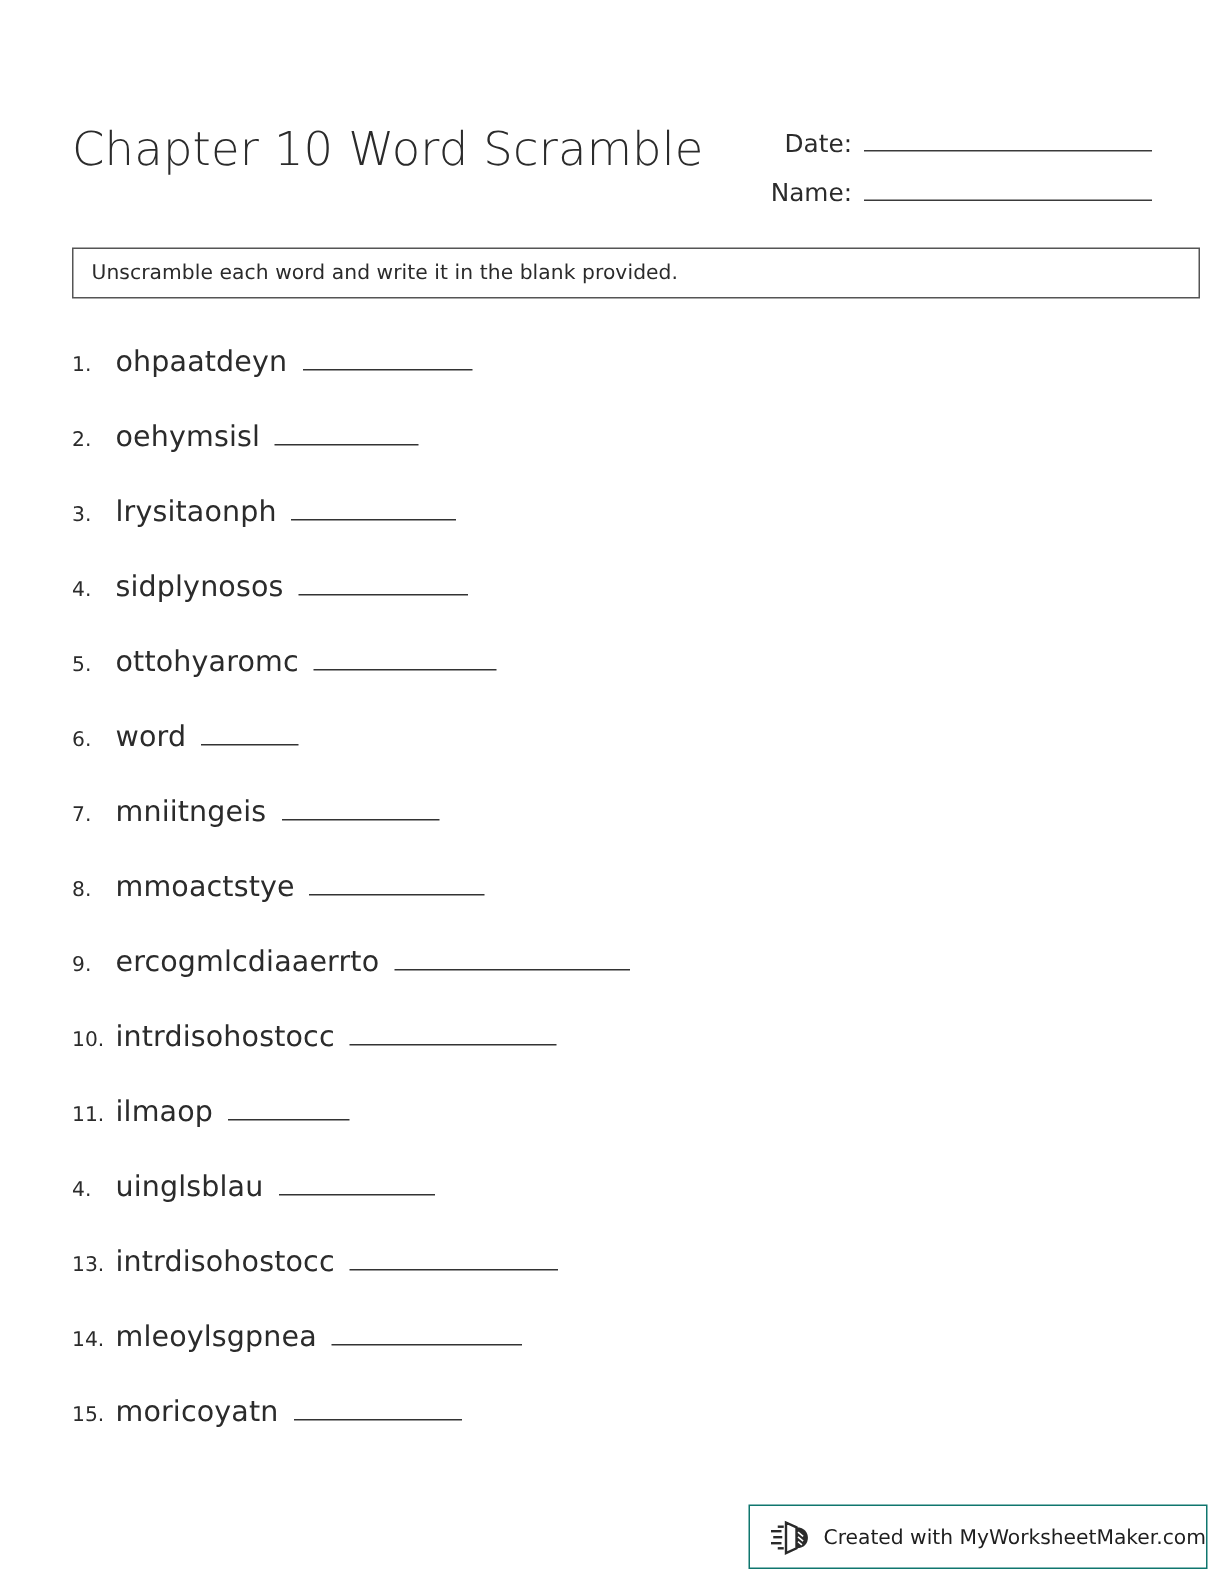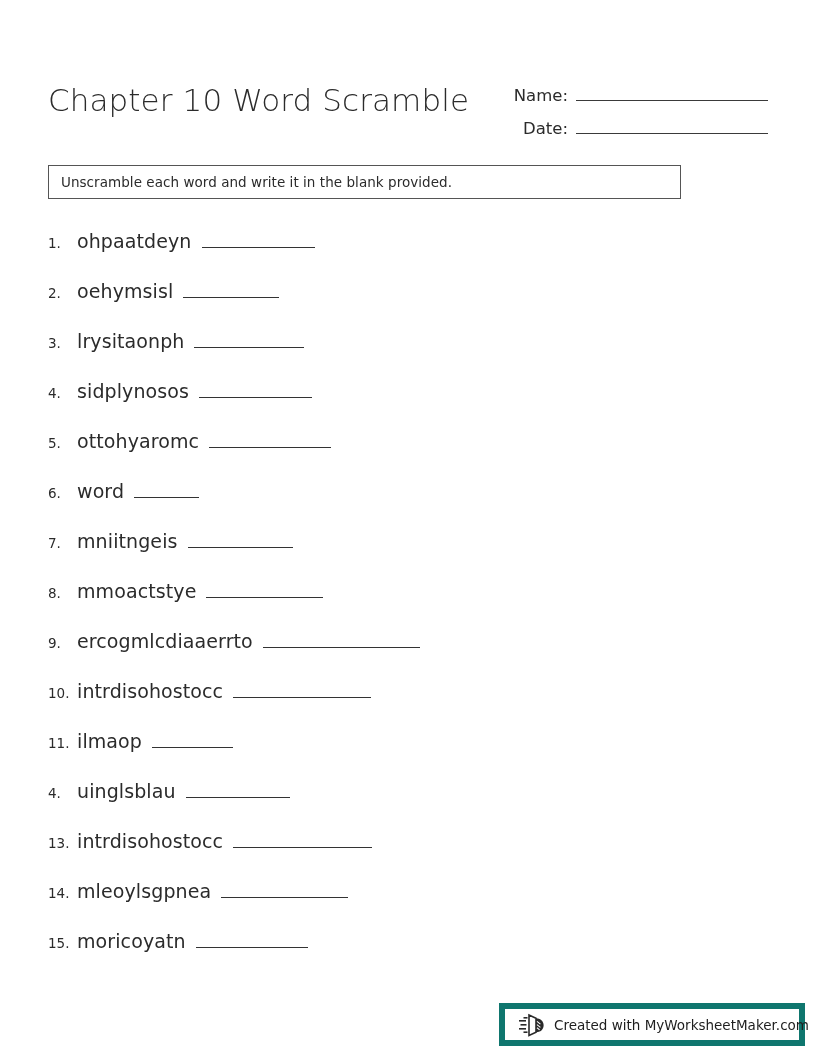--- a/index.html
+++ b/index.html
@@ -65,21 +65,21 @@
     width: 192px;
     border-bottom: 1.3px solid #3a3a3a;
     height: 14px;
   }
 
   
   .instruction-box {
     position: absolute;
     left: 48px;
     top: 165px;
-    width: 633px;
+    width: 752px;
     height: 34px;
     border: 1px solid #555555;
     box-sizing: border-box;
     display: flex;
     align-items: center;
   }
   .instruction-text {
     font-size: 13.5px;
     color: #2b2b2b;
     padding-left: 12px;
@@ -119,21 +119,21 @@
     flex: 0 0 auto;
   }
 
   
   .footer-badge {
     position: absolute;
     left: 499px;
     top: 1003px;
     width: 306px;
     height: 43px;
-    border: 6px solid #0f766e;
+    border: 1px solid #0f766e;
     box-sizing: border-box;
     display: flex;
     align-items: center;
     background: #ffffff;
   }
   .badge-icon {
     flex: 0 0 auto;
     margin-left: 14px;
     margin-right: 9px;
     width: 26px;
@@ -149,25 +149,25 @@
 </head>
 <body>
 
 <div class="page">
 
   <div class="header">
     <div class="worksheet-title">Chapter 10 Word Scramble</div>
 
     <div class="name-date-block">
       <div class="field-row">
+        <span class="field-label">Date:</span>
+        <span class="field-rule"></span>
+      </div>
+      <div class="field-row">
         <span class="field-label">Name:</span>
-        <span class="field-rule"></span>
-      </div>
-      <div class="field-row">
-        <span class="field-label">Date:</span>
         <span class="field-rule"></span>
       </div>
     </div>
   </div>
 
   <div class="instruction-box">
     <span class="instruction-text">Unscramble each word and write it in the blank provided.</span>
   </div>
 
   <div class="word-list">

